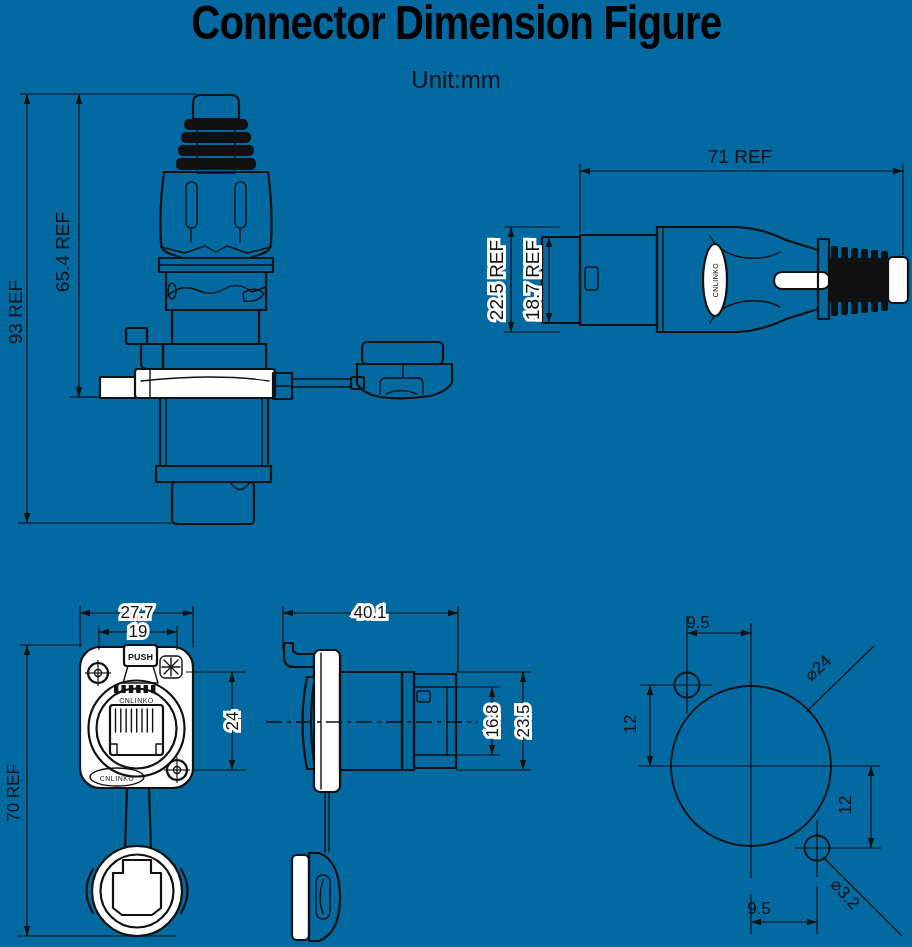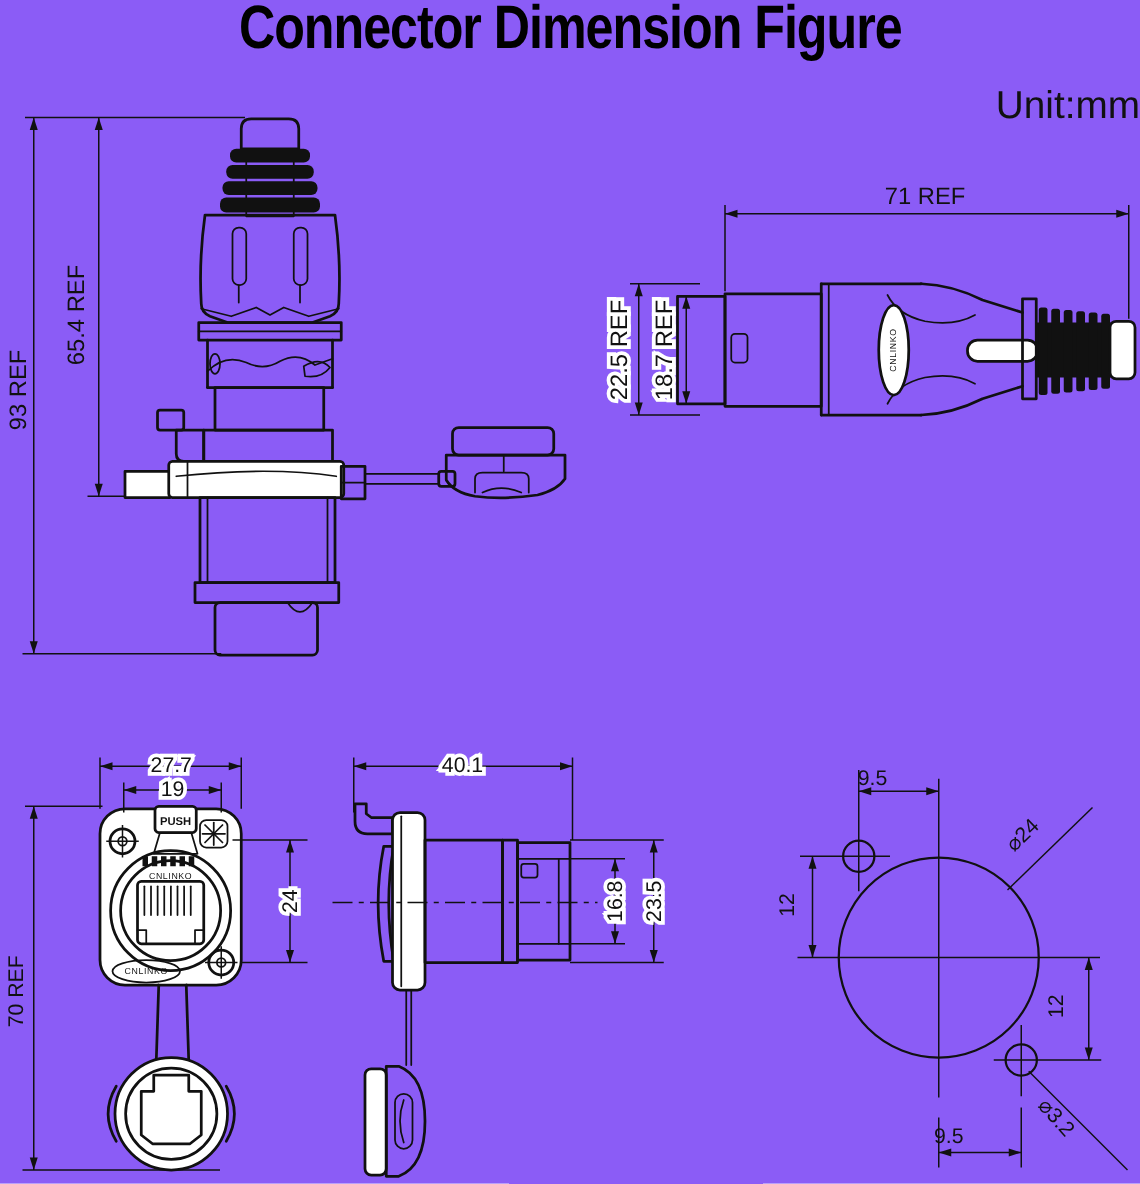--- a/index.html
+++ b/index.html
@@ -1,22 +1,22 @@
 <!DOCTYPE html>
 <html><head>
 <meta charset="utf-8">
 <style>
   html,body{margin:0;padding:0;background:#fff;}
-  .stage{position:relative;width:912px;height:947px;background:#8b5cf6;overflow:hidden;
+  .stage{position:relative;width:912px;height:947px;background:#0369a1;overflow:hidden;
          font-family:"Liberation Sans","DejaVu Sans",sans-serif;color:#111;}
   .title-wrap{position:absolute;top:-6px;left:0;width:100%;text-align:center;}
   .title-wrap span{display:inline-block;transform:scaleX(0.82);transform-origin:center;
          font-size:49px;font-weight:bold;letter-spacing:-1px;color:#000;}
-  .unit-wrap{position:absolute;top:66px;left:0;width:100%;text-align:right;
-         font-size:31px;color:#111;}
+  .unit-wrap{position:absolute;top:66px;left:0;width:100%;text-align:center;
+         font-size:24px;color:#111;}
   svg{position:absolute;top:0;left:0;}
   .o2{fill:none;stroke:#111;stroke-width:2.2;stroke-linejoin:round;stroke-linecap:round;}
   .o2w{fill:#fff;stroke:#111;stroke-width:2.2;stroke-linejoin:round;}
   .o1{fill:none;stroke:#111;stroke-width:1.4;stroke-linejoin:round;stroke-linecap:round;}
   .dl{fill:none;stroke:#111;stroke-width:1.2;}
   .cl{fill:none;stroke:#111;stroke-width:1.3;stroke-dasharray:16 5 4 5;}
   .fb{fill:#111;stroke:none;}
   text{fill:#111;font-family:"Liberation Sans","DejaVu Sans",sans-serif;}
   .t17{font-size:17px;}
   .t19{font-size:19px;}

